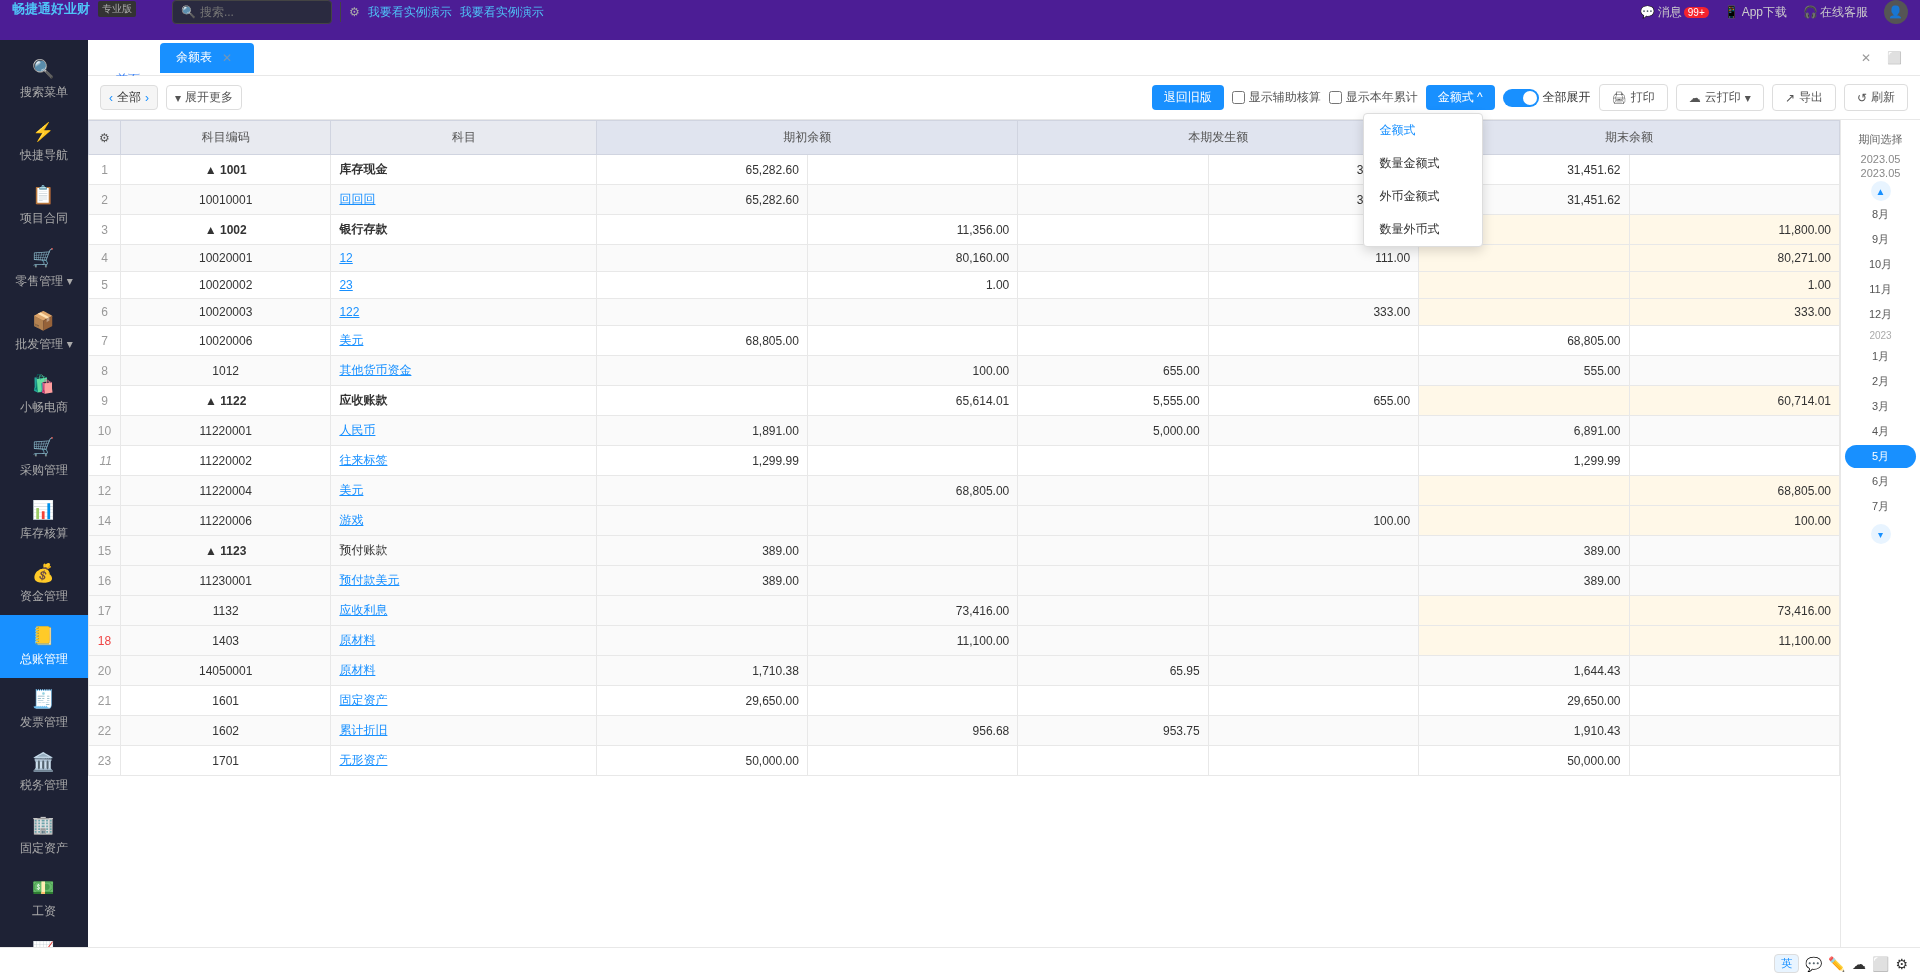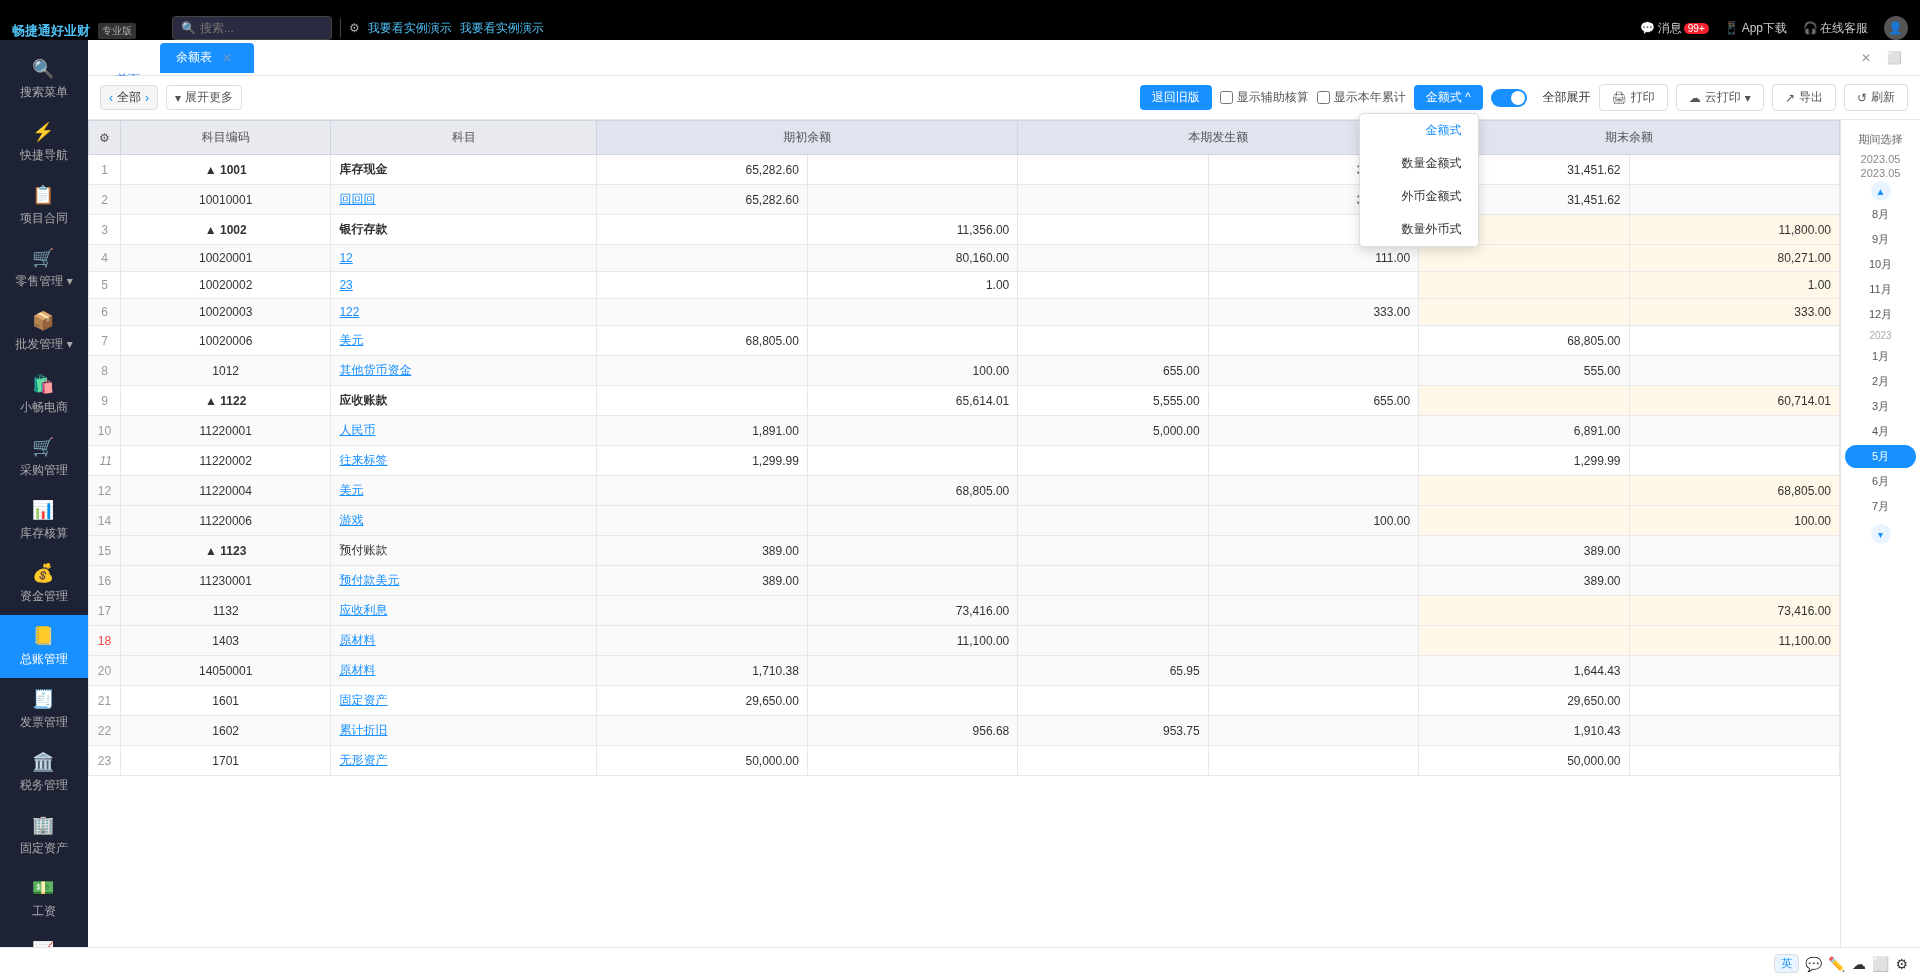--- a/index.html
+++ b/index.html
@@ -1,19 +1,19 @@
 <!DOCTYPE html>
 <html><head>
   <meta charset="utf-8">
   <style>
     * { box-sizing: border-box; margin: 0; padding: 0; }
     body { font-family: 'Microsoft YaHei', Arial, sans-serif; font-size: 12px; background: #f0f2f5; color: #333; overflow: hidden; height: 979px; }
 
     
-    .top-bar { background: #000000; height: 40px; display: flex; align-items: flex-end; padding: 0 12px; color: #ccc; }
+    .top-bar { background: #4c1d95; height: 40px; display: flex; align-items: flex-start; padding: 0 12px; color: #ccc; }
     .top-bar-center { flex: 1; display: flex; align-items: center; gap: 8px; }
     .search-box { background: #2a2a40; border: 1px solid #444; border-radius: 4px; padding: 4px 8px; color: #ccc; display: flex; align-items: center; gap: 4px; width: 160px; }
     .demo-link { color: #4fc3f7; font-size: 12px; cursor: pointer; display: flex; align-items: center; gap: 4px; }
     .top-bar-right { display: flex; align-items: center; gap: 16px; color: #ccc; font-size: 12px; }
     .badge { background: #f5222d; color: white; border-radius: 8px; padding: 0 4px; font-size: 10px; }
 
     
     .app-layout { display: flex; height: calc(979px - 40px); }
 
     
@@ -33,21 +33,21 @@
 
     
     .toolbar { background: #fff; padding: 8px 12px; display: flex; align-items: center; gap: 8px; border-bottom: 1px solid #e8e8e8; flex-wrap: wrap; }
     .breadcrumb { display: flex; align-items: center; gap: 4px; background: #f5f5f5; border: 1px solid #ddd; border-radius: 4px; padding: 3px 8px; }
     .breadcrumb-arrow { color: #1890ff; }
     .expand-btn { display: flex; align-items: center; gap: 4px; border: 1px solid #ddd; border-radius: 4px; padding: 3px 8px; cursor: pointer; color: #555; }
     .toolbar-right { margin-left: auto; display: flex; align-items: center; gap: 8px; }
     .btn { padding: 4px 12px; border-radius: 4px; border: none; cursor: pointer; font-size: 12px; display: flex; align-items: center; gap: 4px; }
     .btn-default { background: #fff; border: 1px solid #ddd; color: #555; }
     .type-btn { background: #1890ff; color: white; padding: 4px 12px; border-radius: 4px; border: none; cursor: pointer; font-size: 12px; display: flex; align-items: center; gap: 4px; }
-    .toggle-switch { display: flex; align-items: center; gap: 16px; }
+    .toggle-switch { display: flex; align-items: center; gap: 4px; }
     .switch { width: 36px; height: 18px; background: #1890ff; border-radius: 9px; position: relative; cursor: pointer; }
     .switch::after { content: ''; position: absolute; width: 14px; height: 14px; background: white; border-radius: 50%; top: 2px; right: 2px; }
     .checkbox-label { display: flex; align-items: center; gap: 4px; color: #555; cursor: pointer; }
     .checkbox-label input { margin: 0; }
 
     
     .dropdown-menu { position: absolute; top: 100%; right: 0; background: white; border: 1px solid #ddd; border-radius: 4px; box-shadow: 0 4px 12px rgba(0,0,0,0.15); z-index: 100; min-width: 100px; }
     .dropdown-menu-item { padding: 8px 16px; cursor: pointer; font-size: 12px; color: #333; }
     .dropdown-menu-item.active { color: #1890ff; }
 
@@ -222,21 +222,21 @@
         </label>
         <label class="checkbox-label">
           <input type="checkbox" style="">
           <span>显示本年累计</span>
         </label>
 
         <div class="dropdown-container">
           <button class="type-btn">
             <span>金额式 ^</span>
           </button>
-          <div class="dropdown-menu" style="display:block;top:28px;right:4px;min-width:120px;text-align:right;">
+          <div class="dropdown-menu" style="display:block;top:28px;right:12px;min-width:120px;">
             <div class="dropdown-menu-item active">金额式</div>
             <div class="dropdown-menu-item">数量金额式</div>
             <div class="dropdown-menu-item">外币金额式</div>
             <div class="dropdown-menu-item">数量外币式</div>
           </div>
         </div>
 
         <div class="toggle-switch">
           <div class="switch"></div>
           <span>全部展开</span>

